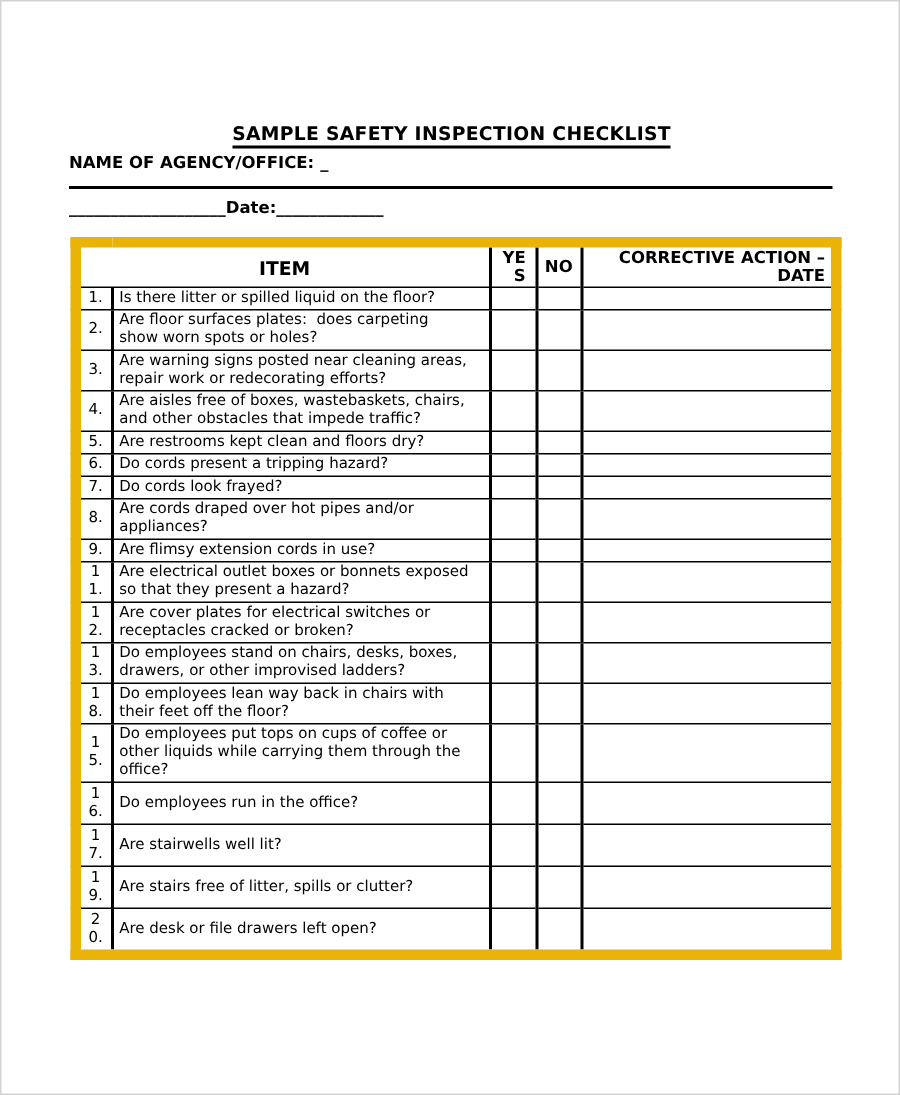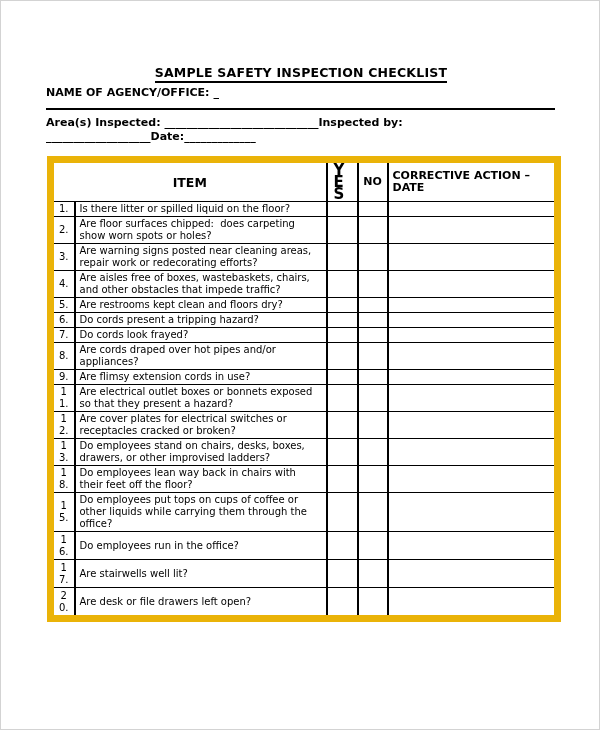--- a/index.html
+++ b/index.html
@@ -16,21 +16,21 @@
     height: 730px;
     box-sizing: border-box;
     border: 1px solid #d3d3d3;
     background: #ffffff;
     font-family: "DejaVu Sans", "Liberation Sans", sans-serif;
     color: #000000;
   }
   .content {
     position: absolute;
     left: 45px;
-    top: 64px;
+    top: 80px;
     width: 510px;
   }
   .doc-title {
     text-align: center;
     font-weight: bold;
     font-size: 12.5px;
     letter-spacing: 0.2px;
   }
   .doc-title span {
     border-bottom: 2px solid #000;
@@ -70,39 +70,39 @@
   }
   table.checklist { border: 7px solid #eab308; }
   th.item-h {
     font-size: 12.5px;
     font-weight: bold;
     text-align: center;
     vertical-align: middle;
     padding: 2px 2px;
   }
   th.yes-h {
-    font-size: 15px;
-    font-weight: bold;
-    text-align: left;
+    font-size: 11px;
+    font-weight: bold;
+    text-align: right;
     vertical-align: middle;
     line-height: 12px;
     padding: 1px 6px;
     word-break: break-all;
   }
   th.no-h {
     font-size: 11px;
     font-weight: bold;
     vertical-align: middle;
     line-height: 12px;
     padding: 1px 2px;
   }
   th.corr-h {
     font-size: 11px;
     font-weight: bold;
-    text-align: left;
+    text-align: right;
     vertical-align: middle;
     line-height: 12px;
     padding: 1px 4px;
   }
   td.num {
     font-size: 10px;
     line-height: 12px;
     text-align: center;
     vertical-align: middle;
     padding: 1px 4px;
@@ -130,24 +130,20 @@
       <span>SAMPLE SAFETY INSPECTION CHECKLIST</span>
     </div>
 
     <div class="name-line">
       <span>NAME OF AGENCY/OFFICE:</span><span class="blank">_</span>
     </div>
 
     <div class="rule"></div>
 
     <div class="area-block">
-      <div>
-        <span>Area(s) Inspected:</span>
-        <span>____________________________</span><span>Inspected by:</span>
-      </div>
       <div>
         <span>___________________</span><span>Date:</span><span>_____________</span>
       </div>
     </div>
 
     <table class="checklist">
       <colgroup>
         <col style="width:24px">
         <col style="width:252px">
         <col style="width:31px">
@@ -165,21 +161,21 @@
       <tbody>
           <tr>
             <td class="num">1.</td>
             <td class="text">Is there litter or spilled liquid on the floor?</td>
             <td class="yes"></td>
             <td class="no"></td>
             <td class="corr"></td>
           </tr>
           <tr>
             <td class="num">2.</td>
-            <td class="text">Are floor surfaces chipped:  does carpeting
+            <td class="text">Are floor surfaces plates:  does carpeting
 show worn spots or holes?</td>
             <td class="yes"></td>
             <td class="no"></td>
             <td class="corr"></td>
           </tr>
           <tr>
             <td class="num">3.</td>
             <td class="text">Are warning signs posted near cleaning areas,
 repair work or redecorating efforts?</td>
             <td class="yes"></td>
@@ -279,20 +275,27 @@
             <td class="corr"></td>
           </tr>
           <tr class="two-line">
             <td class="num">17.</td>
             <td class="text">Are stairwells well lit?</td>
             <td class="yes"></td>
             <td class="no"></td>
             <td class="corr"></td>
           </tr>
           <tr class="two-line">
+            <td class="num">19.</td>
+            <td class="text">Are stairs free of litter, spills or clutter?</td>
+            <td class="yes"></td>
+            <td class="no"></td>
+            <td class="corr"></td>
+          </tr>
+          <tr class="two-line">
             <td class="num">20.</td>
             <td class="text">Are desk or file drawers left open?</td>
             <td class="yes"></td>
             <td class="no"></td>
             <td class="corr"></td>
           </tr>
         </tbody>
     </table>
 
   </div>

